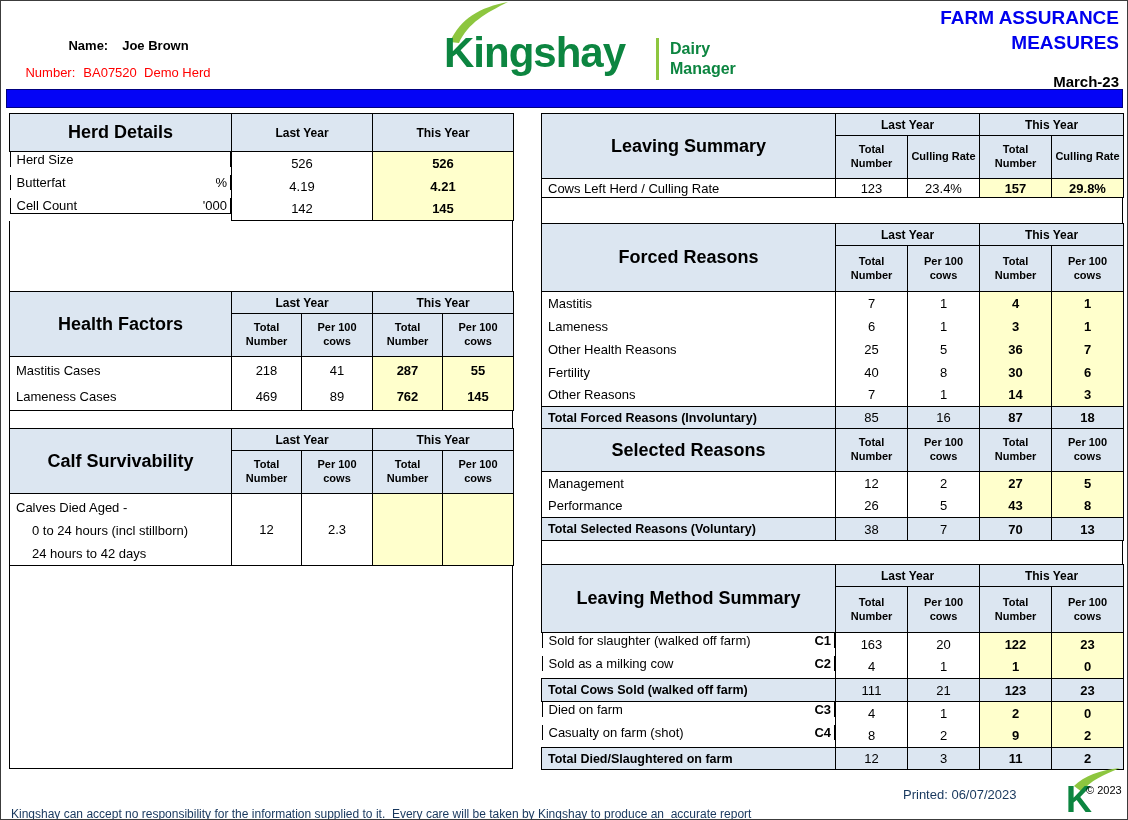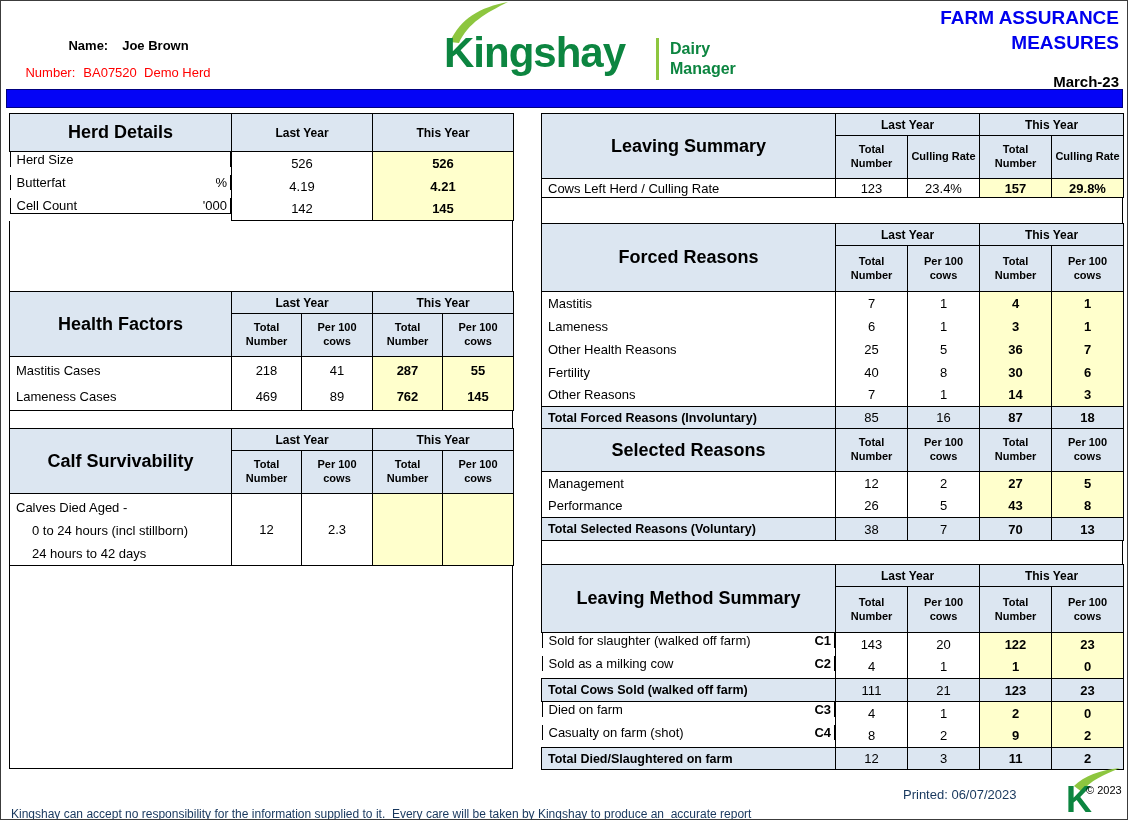--- a/index.html
+++ b/index.html
@@ -347,21 +347,21 @@
         <td class="hd sub">Total Number</td>
         <td class="hd sub">Per 100 cows</td>
         <td class="hd sub">Total Number</td>
         <td class="hd sub">Per 100 cows</td>
       </tr>
       <tr style="height:23px">
         <td class="dl flexcell">
               <span>Sold for slaughter (walked off farm)</span>
               <b>C1</b>
             </td>
-        <td class="num">143</td>
+        <td class="num">163</td>
         <td class="num">20</td>
         <td class="num byl">122</td>
         <td class="num byl">23</td>
       </tr>
       <tr style="height:23px">
         <td class="dl flexcell">
               <span>Sold as a milking cow</span>
               <b>C2</b>
             </td>
         <td class="num">4</td>

